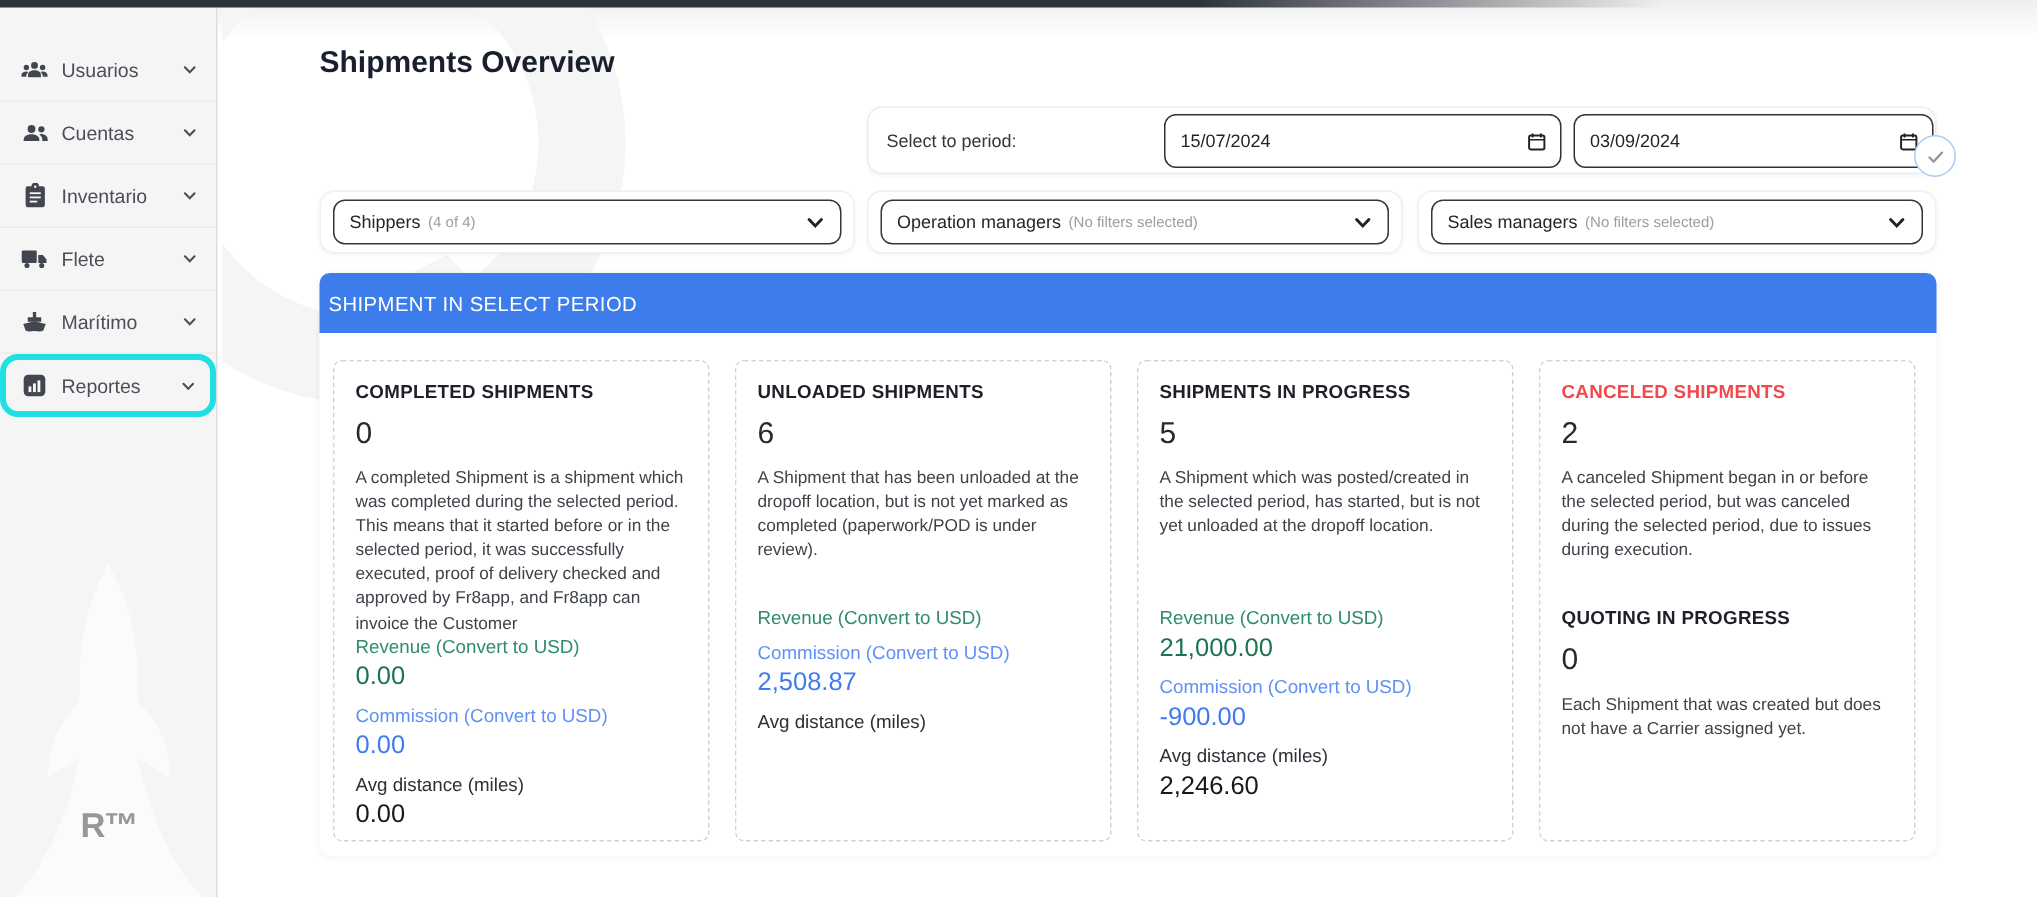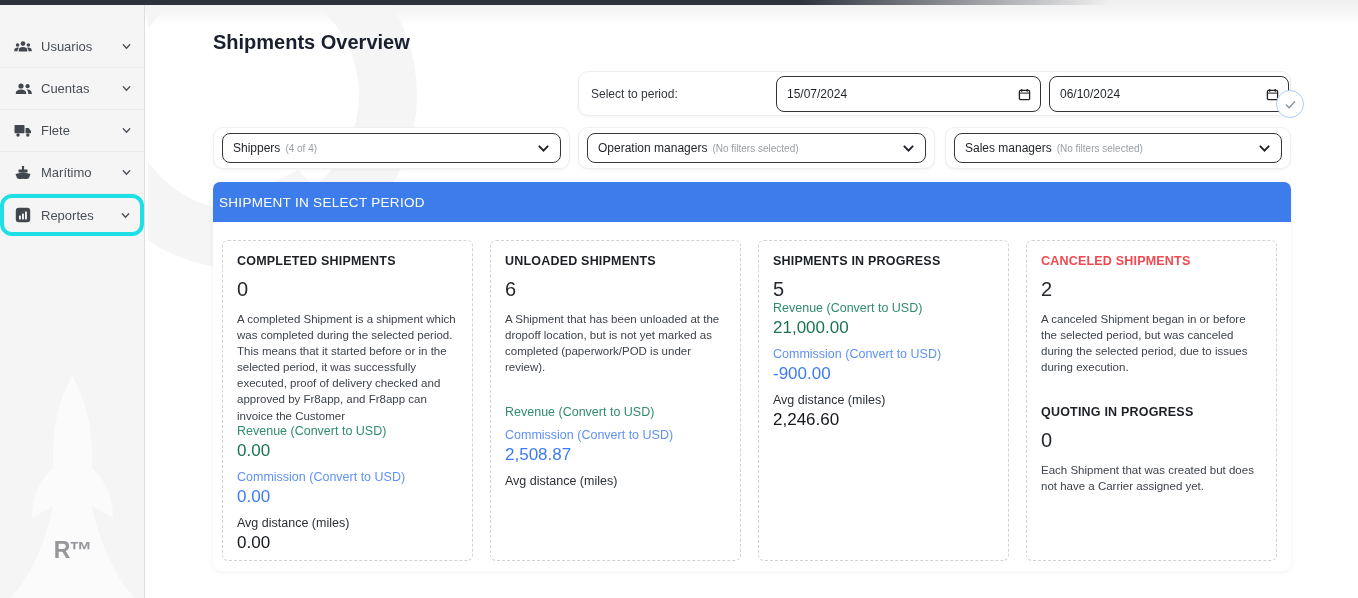--- a/index.html
+++ b/index.html
@@ -120,20 +120,35 @@
             <path d="M12.6 8.4c-.5 0-1 .07-1.4.2 1.2.8 2 2 2 3.3v1.1h3.6v-1.1c0-1.9-1.9-3.5-4.2-3.5z"></path>
           </svg>
         </span>
     <span class="side-label">Cuentas</span>
     <svg class="side-chev" width="11" height="11" viewBox="0 0 12 12">
           <path d="M2.5 4.2l3.5 3.6 3.5-3.6" fill="none" stroke="#4a4f57" stroke-width="1.5" stroke-linecap="round"></path>
         </svg>
   </div>
       <div class="side-item">
     <span class="side-icon">
+          <svg width="15" height="17" viewBox="0 0 15 17">
+            <path d="M12.4 2.2H10A2.2 2.2 0 0 0 5 2.2H2.6A1.5 1.5 0 0 0 1.1 3.7v11A1.5 1.5 0 0 0 2.6 16.2h9.8a1.5 1.5 0 0 0 1.5-1.5v-11a1.5 1.5 0 0 0-1.5-1.5z" fill="#42474f"></path>
+            <circle cx="7.5" cy="2.5" r="0.8" fill="#f5f5f6"></circle>
+            <rect x="3.8" y="6.2" width="7.4" height="1.2" fill="#f5f5f6"></rect>
+            <rect x="3.8" y="9" width="7.4" height="1.2" fill="#f5f5f6"></rect>
+            <rect x="3.8" y="11.8" width="5" height="1.2" fill="#f5f5f6"></rect>
+          </svg>
+        </span>
+    <span class="side-label">Inventario</span>
+    <svg class="side-chev" width="11" height="11" viewBox="0 0 12 12">
+          <path d="M2.5 4.2l3.5 3.6 3.5-3.6" fill="none" stroke="#4a4f57" stroke-width="1.5" stroke-linecap="round"></path>
+        </svg>
+  </div>
+      <div class="side-item">
+    <span class="side-icon">
           <svg width="18" height="15" viewBox="0 0 18 15" fill="#42474f">
             <rect x="0.5" y="2" width="10" height="8.3" rx="0.8"></rect>
             <path d="M11.5 5h3.1l2.4 3v2.3h-5.5z"></path>
             <circle cx="4" cy="12" r="1.7"></circle>
             <circle cx="13.8" cy="12" r="1.7"></circle>
           </svg>
         </span>
     <span class="side-label">Flete</span>
     <svg class="side-chev" width="11" height="11" viewBox="0 0 12 12">
           <path d="M2.5 4.2l3.5 3.6 3.5-3.6" fill="none" stroke="#4a4f57" stroke-width="1.5" stroke-linecap="round"></path>
@@ -176,21 +191,21 @@
   <span class="period-label">Select to period:</span>
   <div class="date-field date-from">
     <span>15/07/2024</span>
     <svg width="13" height="13" viewBox="0 0 14 14">
         <rect x="1.5" y="2.5" width="11" height="10" rx="1.2" fill="none" stroke="#222" stroke-width="1.4"></rect>
         <path d="M4 1v3M10 1v3" stroke="#222" stroke-width="1.4"></path>
         <path d="M1.5 5.5h11" stroke="#222" stroke-width="1.1"></path>
       </svg>
   </div>
   <div class="date-field date-to">
-    <span>06/10/2024</span>
+    <span>03/09/2024</span>
     <svg width="13" height="13" viewBox="0 0 14 14">
         <rect x="1.5" y="2.5" width="11" height="10" rx="1.2" fill="none" stroke="#222" stroke-width="1.4"></rect>
         <path d="M4 1v3M10 1v3" stroke="#222" stroke-width="1.4"></path>
         <path d="M1.5 5.5h11" stroke="#222" stroke-width="1.1"></path>
       </svg>
   </div>
 </div>
 <div class="check-badge">
   <svg width="13" height="13" viewBox="0 0 14 14">
       <path d="M2.5 7.5l3 3 6-6.5" fill="none" stroke="#8d98a3" stroke-width="1.6" stroke-linecap="round" stroke-linejoin="round"></path>
@@ -264,20 +279,21 @@
     <div class="metric-value">2,508.87</div>
   </div>
           <div class="metric t-distance">
     <div class="metric-label">Avg distance (miles)</div>
   </div>
         </div>
   </div>
       <div class="card">
     <div class="card-title">SHIPMENTS IN PROGRESS</div>
     <div class="card-count">5</div>
+    <div class="card-desc">A Shipment which was posted/created in the selected period, has started, but is not yet unloaded at the dropoff location.</div>
     <div class="card-metrics">
           <div class="metric t-revenue">
     <div class="metric-label">Revenue (Convert to USD)</div>
     <div class="metric-value">21,000.00</div>
   </div>
           <div class="metric t-commission">
     <div class="metric-label">Commission (Convert to USD)</div>
     <div class="metric-value">-900.00</div>
   </div>
           <div class="metric t-distance">

